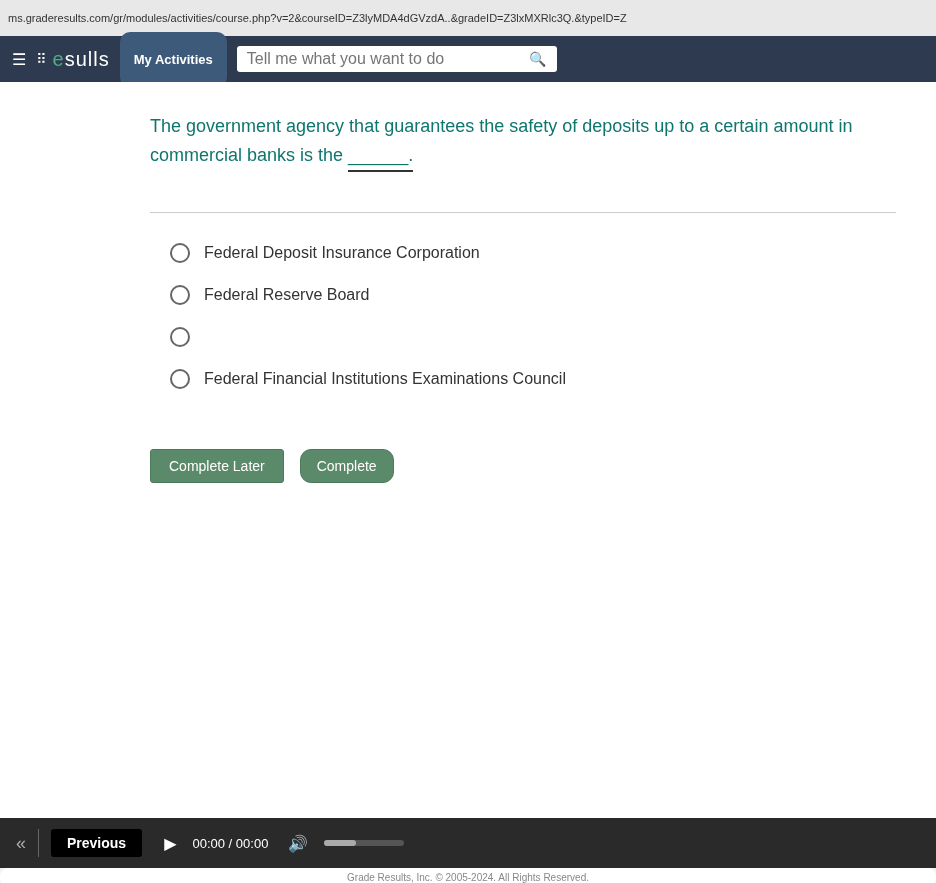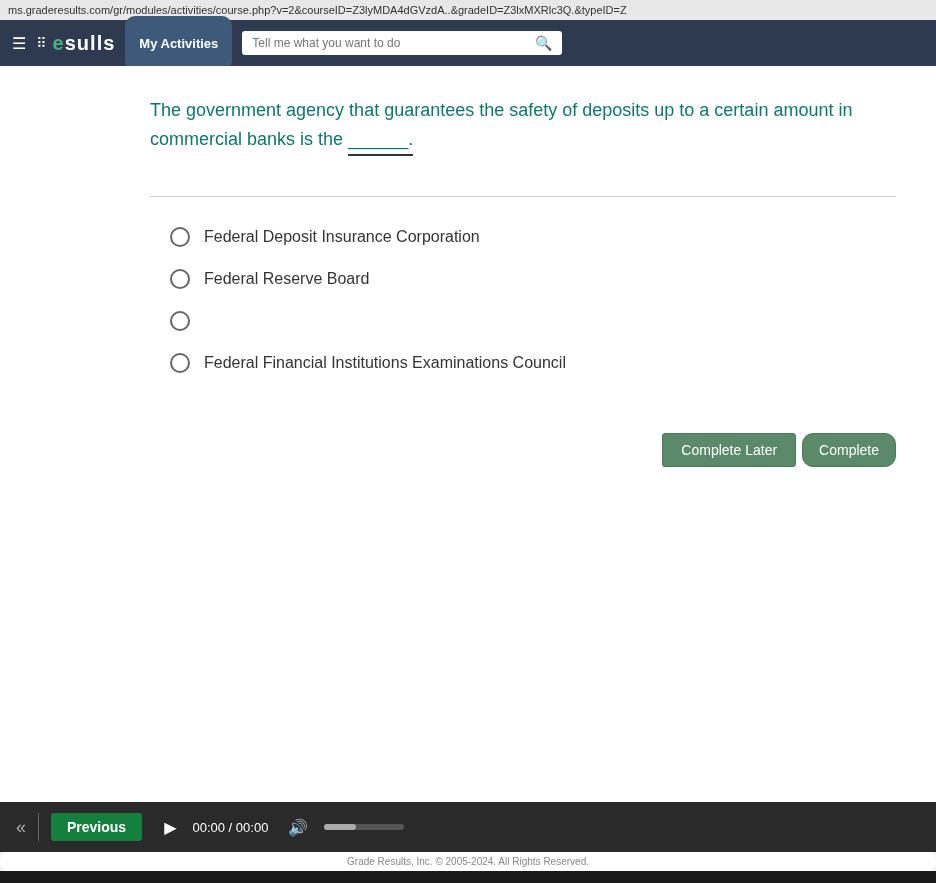--- a/index.html
+++ b/index.html
@@ -9,21 +9,21 @@
       height: 883px;
       background: #1a1a1a;
       font-family: Arial, sans-serif;
       overflow: hidden;
       position: relative;
     }
 
     
     .browser-bar {
       background: #e8e8e8;
-      height: 20px;
+      height: 36px;
       display: flex;
       align-items: center;
       padding: 0 8px;
       font-size: 11px;
       color: #333;
       overflow: hidden;
       white-space: nowrap;
     }
 
     
@@ -47,21 +47,21 @@
 
     .logo-area {
       display: flex;
       align-items: center;
       gap: 6px;
     }
 
     .logo-text {
       color: #ffffff;
       font-size: 20px;
-      font-weight: bold;
+      font-weight: normal;
       letter-spacing: 1px;
     }
 
     .logo-text span.e {
       color: #4caf82;
     }
 
     .hamburger-icon {
       color: white;
       font-size: 16px;
@@ -94,21 +94,21 @@
       border-radius: 3px;
       padding: 4px 10px;
       flex: 1;
       max-width: 320px;
       gap: 6px;
     }
 
     .search-input {
       border: none;
       outline: none;
-      font-size: 12px;
+      font-size: 16px;
       color: #a16207;
       background: transparent;
       flex: 1;
     }
 
     .search-icon {
       color: #888;
       font-size: 14px;
     }
 
@@ -174,22 +174,22 @@
     
     .divider {
       border: none;
       border-top: 1px solid #ccc;
       margin: 10px 0 30px 0;
     }
 
     
     .action-buttons {
       display: flex;
-      justify-content: flex-end;
-      gap: 6px;
+      justify-content: flex-start;
+      gap: 16px;
       margin-top: 20px;
     }
 
     .btn-complete-later {
       background: #5a8a6a;
       color: white;
       border: 1px solid #4a7a5a;
       padding: 8px 18px;
       font-size: 14px;
       cursor: pointer;
@@ -216,21 +216,21 @@
       gap: 12px;
     }
 
     .chevron-left {
       color: #aaa;
       font-size: 18px;
       cursor: pointer;
     }
 
     .prev-btn {
-      background: #15803d;
+      background: #000000;
       color: white;
       border: none;
       padding: 6px 16px;
       font-size: 14px;
       font-weight: bold;
       cursor: pointer;
       border-radius: 3px;
     }
 
     .play-btn {

